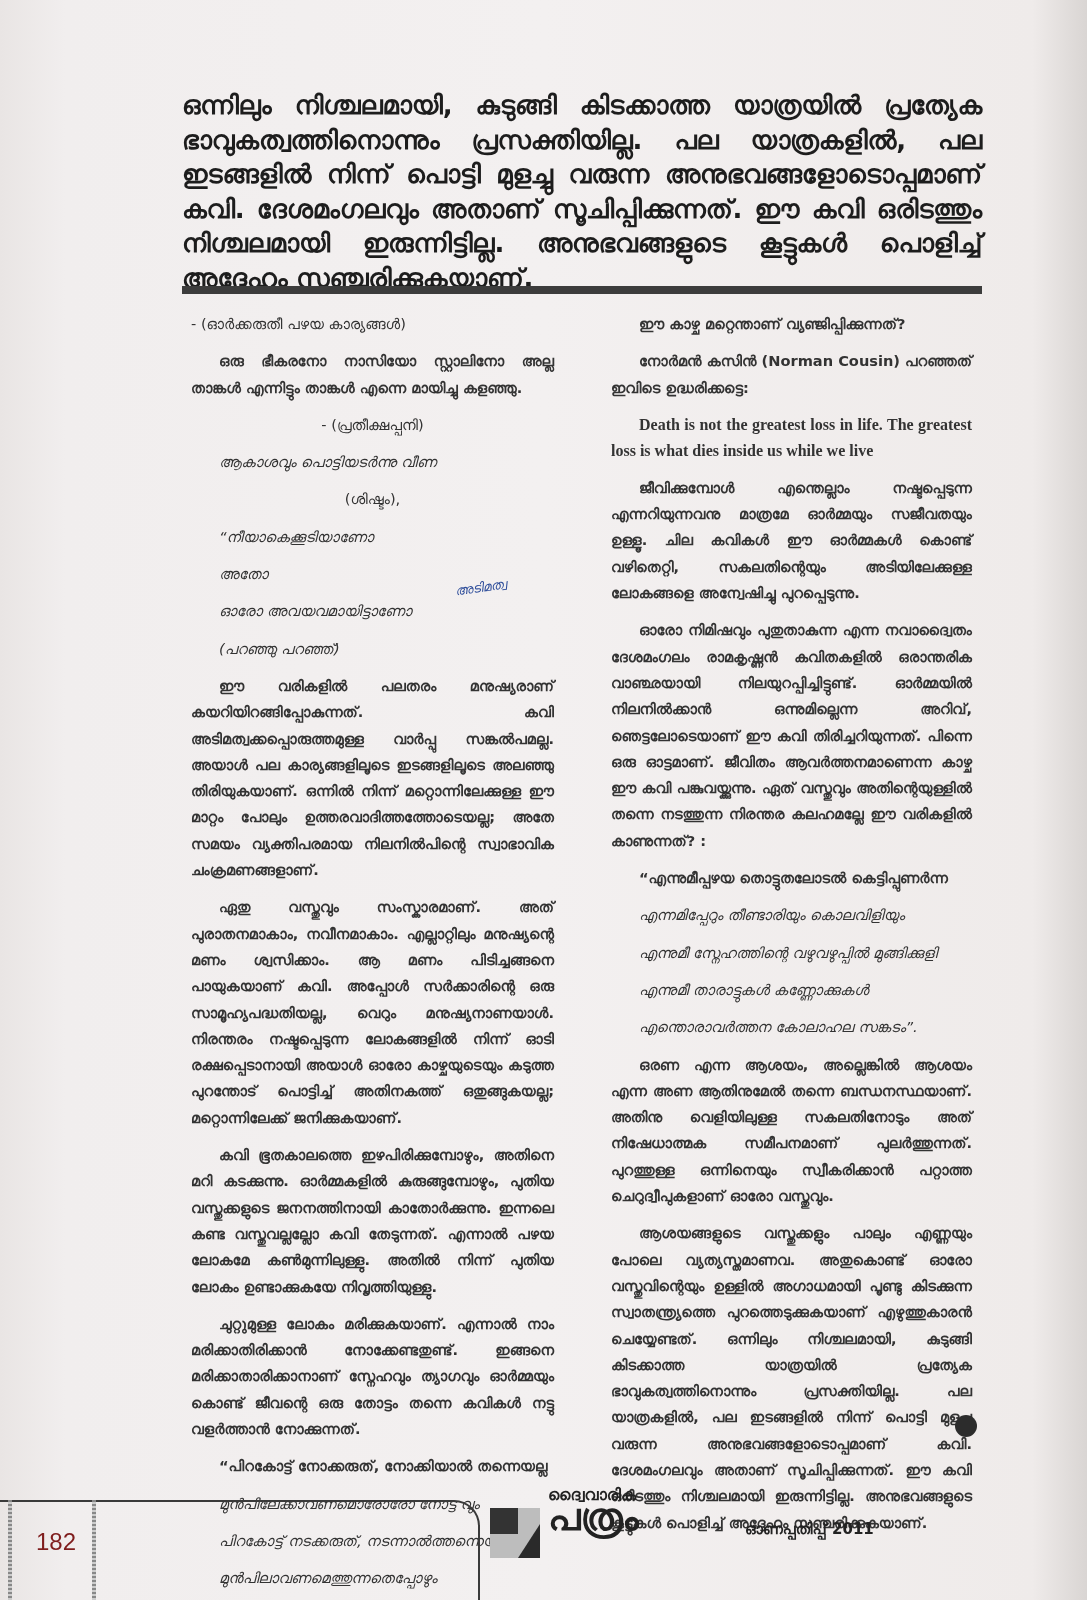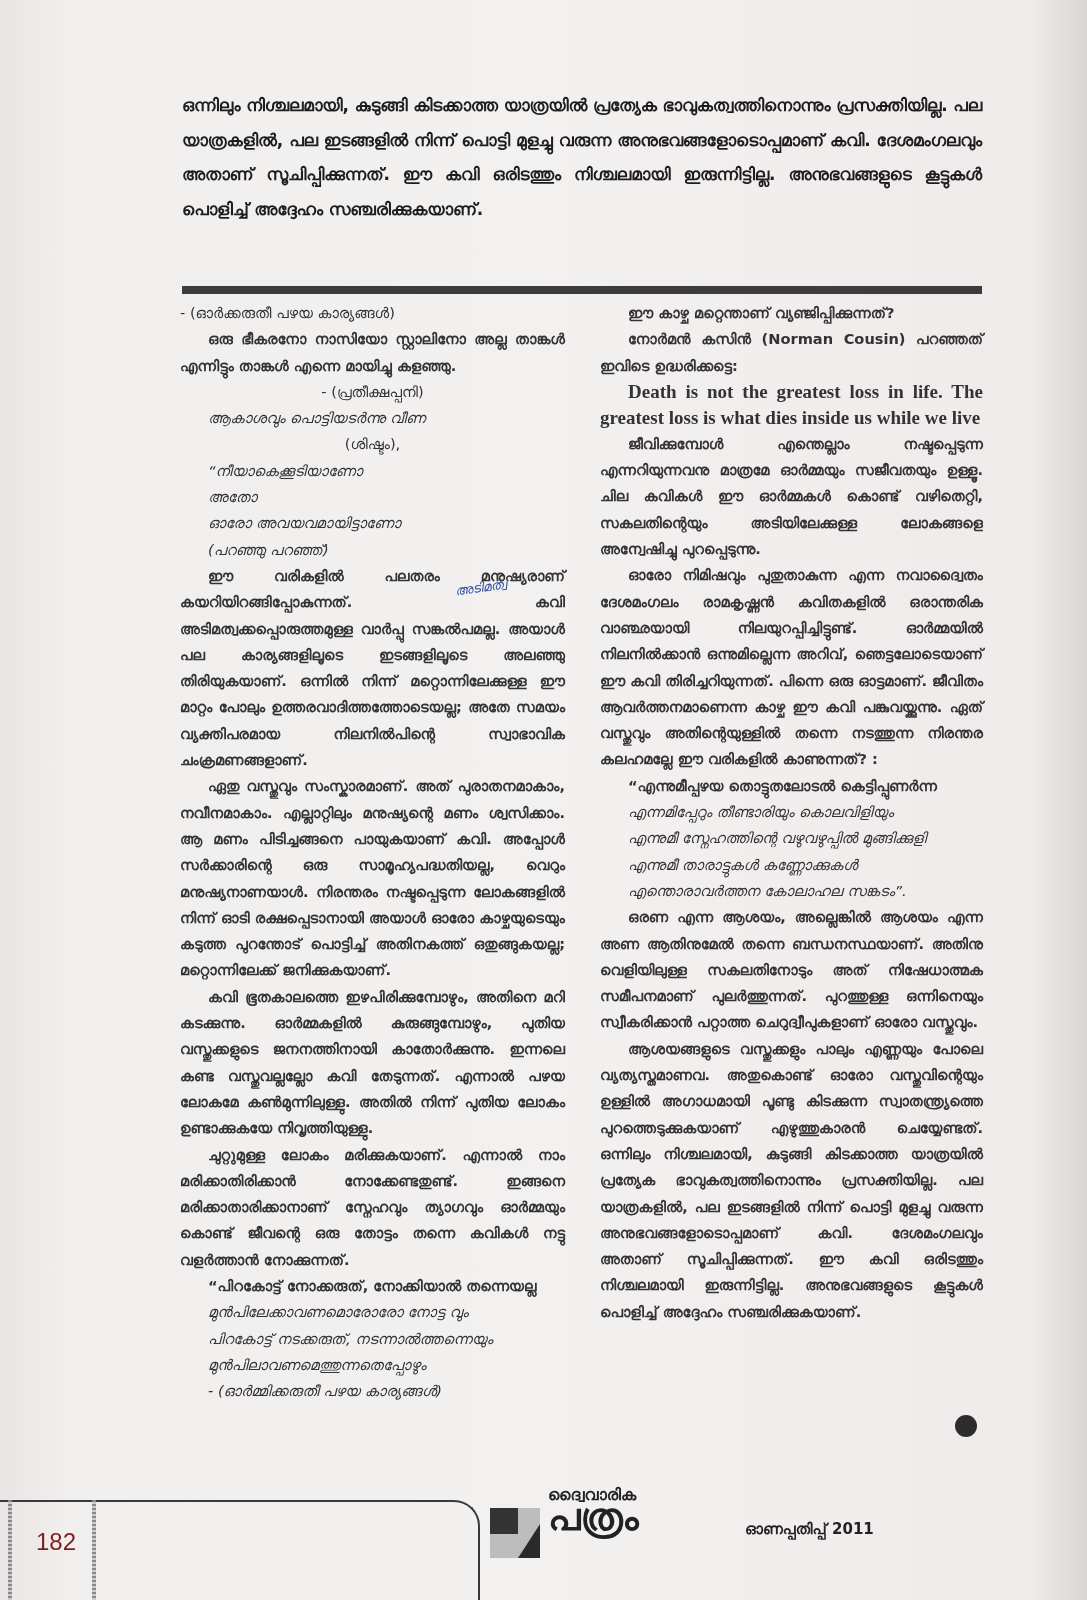--- a/index.html
+++ b/index.html
@@ -1,29 +1,29 @@
 <!DOCTYPE html>
 <html><head>
 <meta charset="utf-8">
 <style>
   html,body{margin:0;padding:0;}
   body{width:1087px;height:1600px;position:relative;overflow:hidden;
     background:linear-gradient(90deg,#e9e5e4 0%,#f1eeee 6%,#f3f0f0 50%,#efebea 95%,#d9d5d3 100%);
     color:#2a2a2a;font-family:"DejaVu Sans","Liberation Sans",sans-serif;}
   .pull-quote{position:absolute;left:182px;top:88px;width:800px;
-    font-family:"DejaVu Sans",sans-serif;font-weight:bold;font-size:17px;line-height:34.5px;color:#1d1d1d;text-align:justify;letter-spacing:-0.2px;}
+    font-family:"DejaVu Sans",sans-serif;font-weight:bold;font-size:26px;line-height:34.5px;color:#1d1d1d;text-align:justify;letter-spacing:-0.2px;}
   .rule{position:absolute;left:182px;top:286px;width:800px;height:8px;background:#3c3c3c;}
   .col{position:absolute;font-size:14.6px;line-height:26.3px;color:#333;text-align:justify;}
   .col-left{left:180px;top:300px;width:385px;}
   .col-right{left:600px;top:300px;width:383px;}
-  .col p{margin:0;}
+  .col p{margin:11px;}
   .indent{text-indent:28px;font-weight:bold;}
   .verse{padding-left:28px;text-align:left;font-style:italic;}
   .right{text-align:center;}
-  .en{font-family:"Liberation Serif","DejaVu Serif",serif;font-size:19px;line-height:26px;color:#333;}
+  .en{font-family:"Liberation Serif","DejaVu Serif",serif;font-size:16px;line-height:26px;color:#333;}
   .annotation{position:absolute;left:455px;top:580px;color:#2e4d9a;font-family:"DejaVu Serif",serif;font-style:italic;font-size:13px;transform:rotate(-8deg);}
   .end-dot{position:absolute;left:955px;top:1415px;width:22px;height:22px;border-radius:50%;background:#2c2c2c;}
   .footer-frame{position:absolute;left:0;top:1500px;width:478px;height:100px;border-top:2px solid #3a3a3a;border-right:2px solid #3a3a3a;border-top-right-radius:26px;}
   .frame-line{position:absolute;top:1500px;width:4px;height:100px;background:repeating-linear-gradient(180deg,#888 0 2px,#ccc 2px 4px);}
   .page-number{position:absolute;left:36px;top:1528px;font-family:"Liberation Sans",sans-serif;font-size:24px;color:#7f1d1d;}
   .logo-mark{position:absolute;left:490px;top:1508px;width:50px;height:50px;background:#bdbdbd;}
   .logo-mark .sq{position:absolute;left:0;top:0;width:28px;height:26px;background:#333;}
   .logo-mark .tri{position:absolute;right:0;bottom:0;width:0;height:0;border-left:22px solid transparent;border-bottom:34px solid #2a2a2a;}
   .logo-title{position:absolute;left:548px;top:1497px;font-size:38px;font-weight:bold;color:#222;font-family:"DejaVu Sans",sans-serif;line-height:40px;}
   .logo-sub{position:absolute;left:548px;top:1485px;font-size:16px;font-weight:bold;color:#222;}

